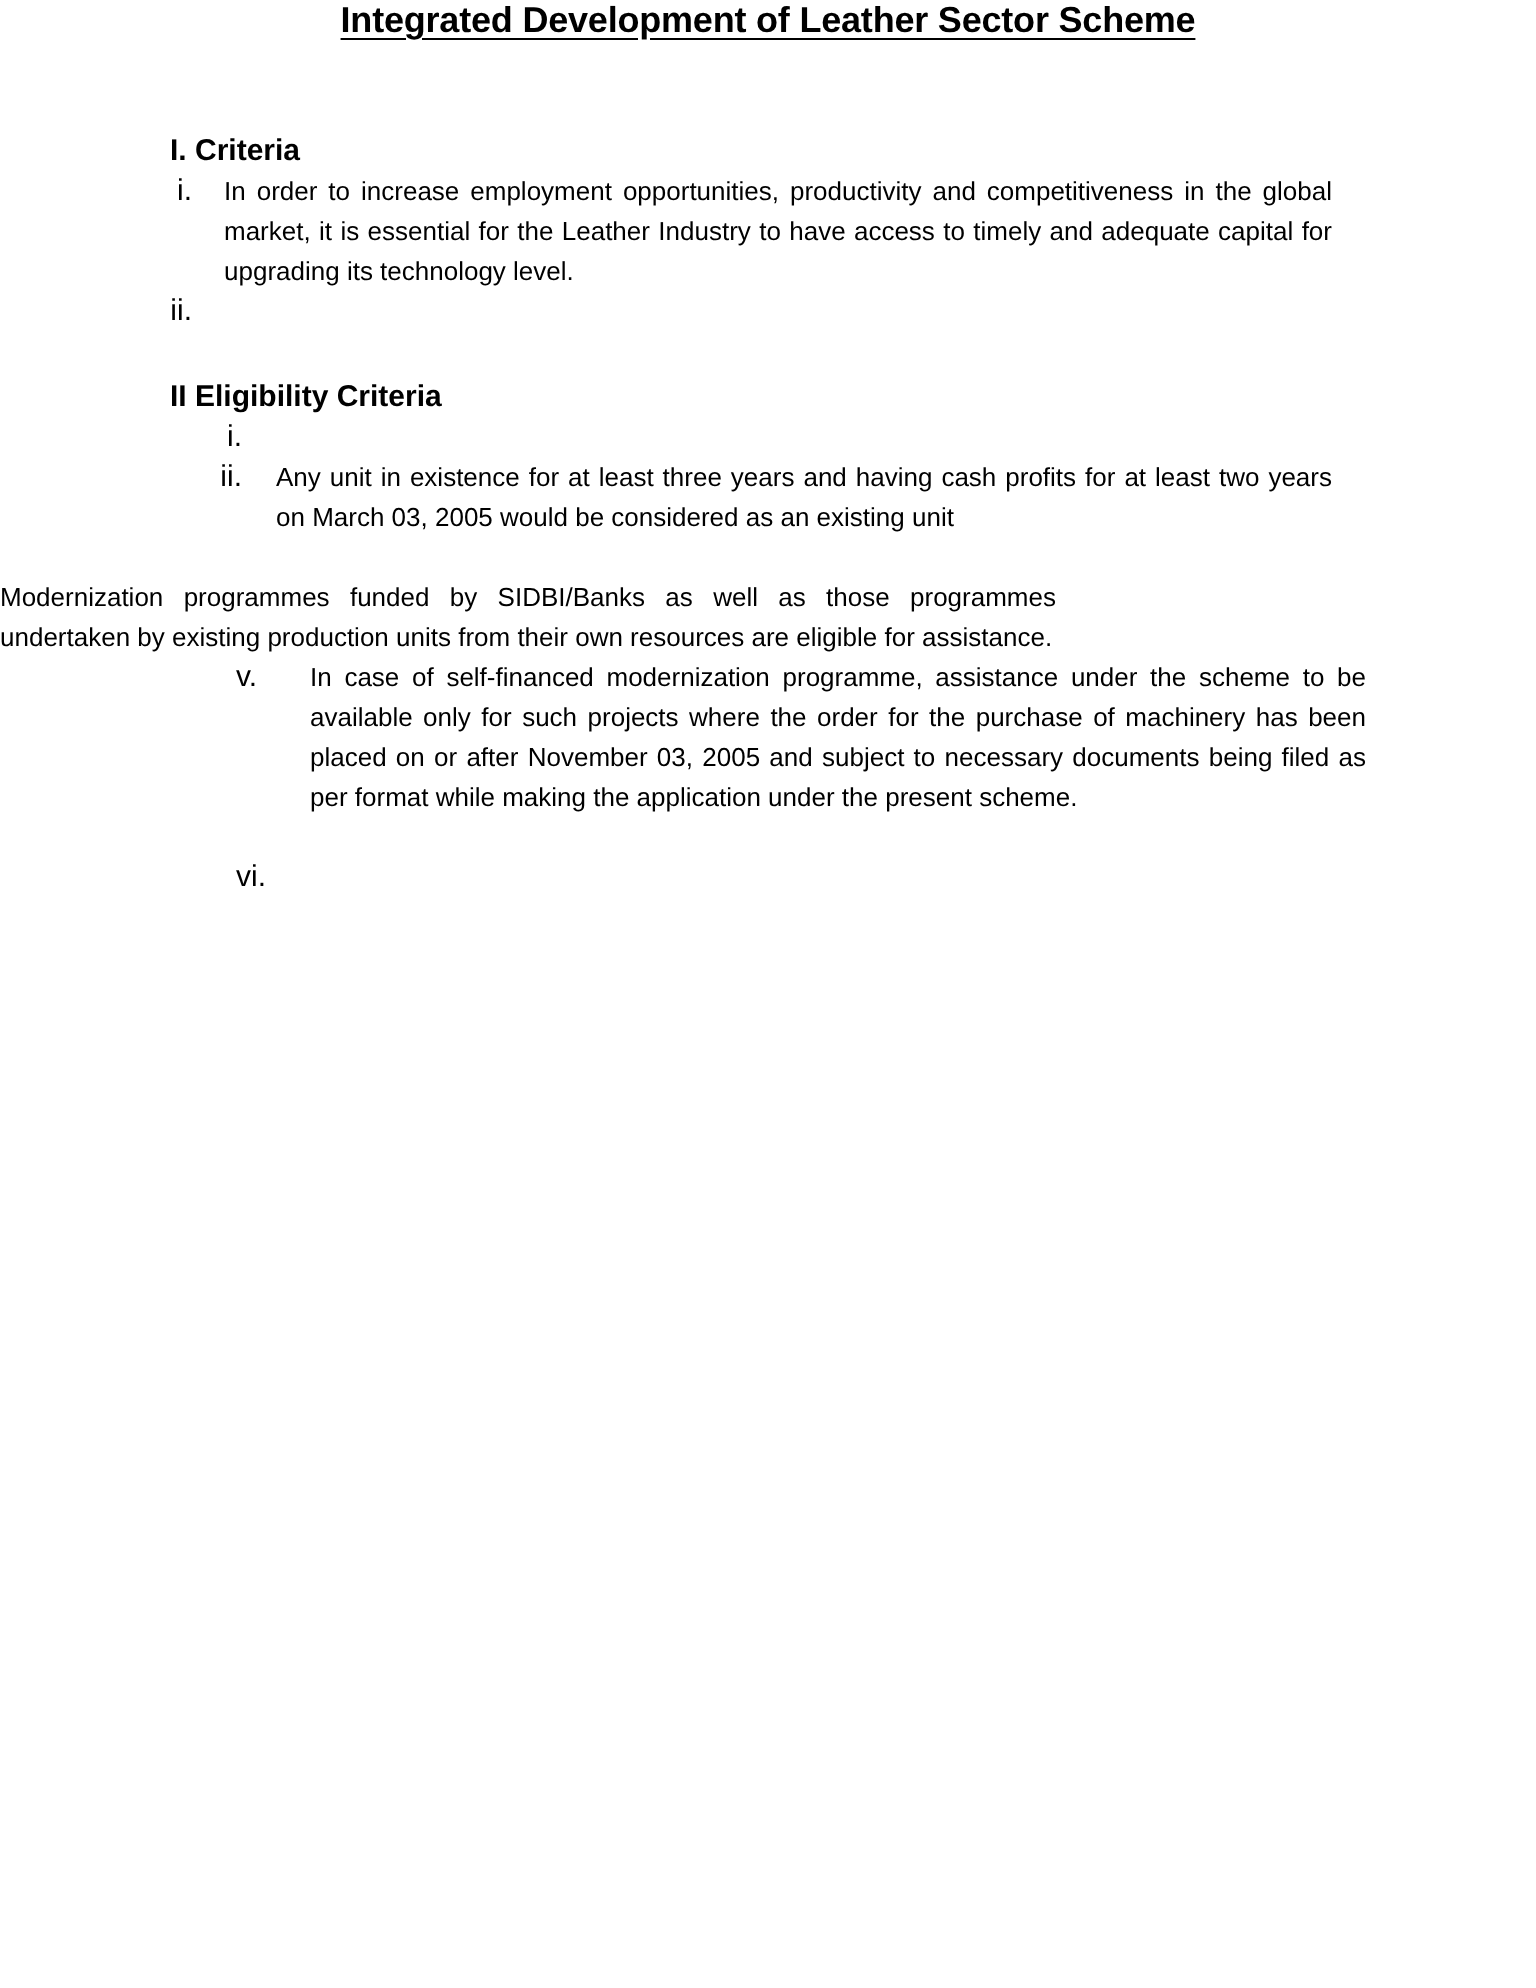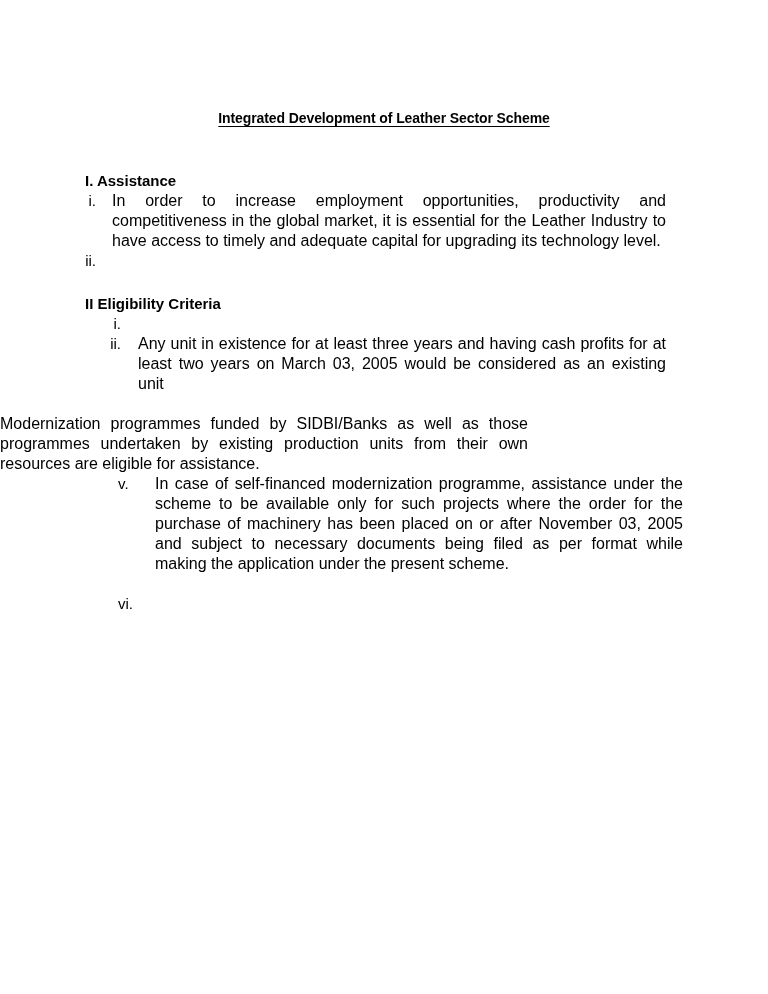--- a/index.html
+++ b/index.html
@@ -20,25 +20,24 @@
     width: 768px;
     height: 994px;
     background: #ffffff;
     box-sizing: border-box;
     padding: 0;
     overflow: hidden;
   }
 
   .doc-title {
     text-align: center;
-    font-size: 14px;
+    font-size: 18px;
     font-weight: bold;
     letter-spacing: -0.1px;
     margin: 0;
-    padding-top: 110px;
   }
   .doc-title .title-text {
     text-decoration: underline;
     text-underline-offset: 3px;
   }
 
   .section {
     margin: 0;
     padding: 0;
   }
@@ -105,40 +104,40 @@
     width: 528px;
   }
 
   .marker {
     font-size: 15px;
     line-height: 20px;
     white-space: nowrap;
   }
 
   .item-text {
-    font-size: 16px;
+    font-size: 13px;
     line-height: 20px;
     text-align: justify;
     text-justify: inter-word;
     hyphens: none;
   }
 
   .item.spaced-before {
     margin-top: 20px;
   }
 </style>
 </head>
 <body>
 
 <div class="page">
 
   <h1 class="doc-title"><span class="title-text">Integrated Development of Leather Sector Scheme</span></h1>
 
   <div class="section section-objective">
-    <div class="section-heading">I. Assistance</div>
+    <div class="section-heading">I. Criteria</div>
     <ol class="item-list">
       <li class="item level-a">
         <span class="marker">i.</span>
         <span class="item-text">In order to increase employment opportunities, productivity and competitiveness in the global market, it is essential for the Leather Industry to have access to timely and adequate capital for upgrading its technology level.</span>
       </li>
       <li class="item level-a">
         <span class="marker">ii.</span>
       </li>
     </ol>
   </div>

